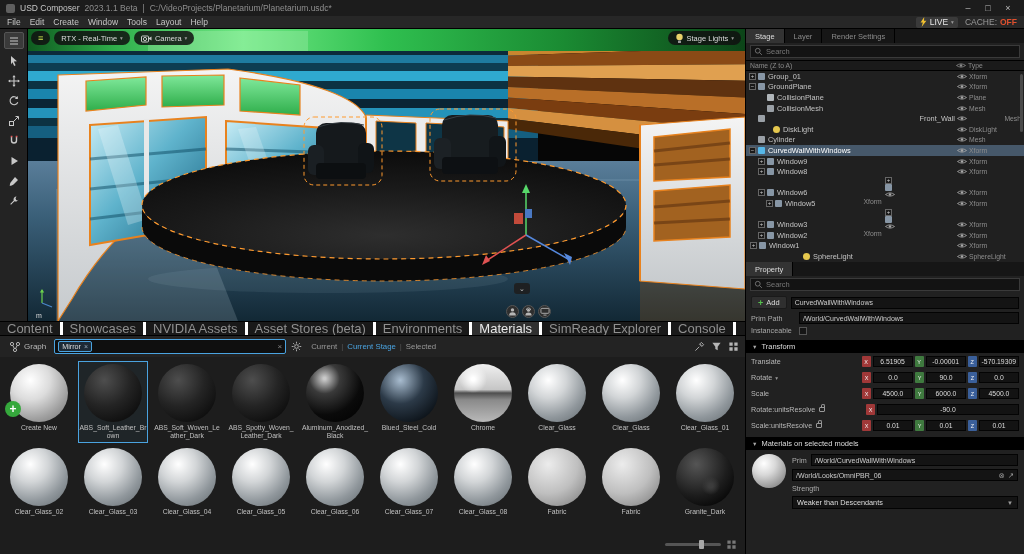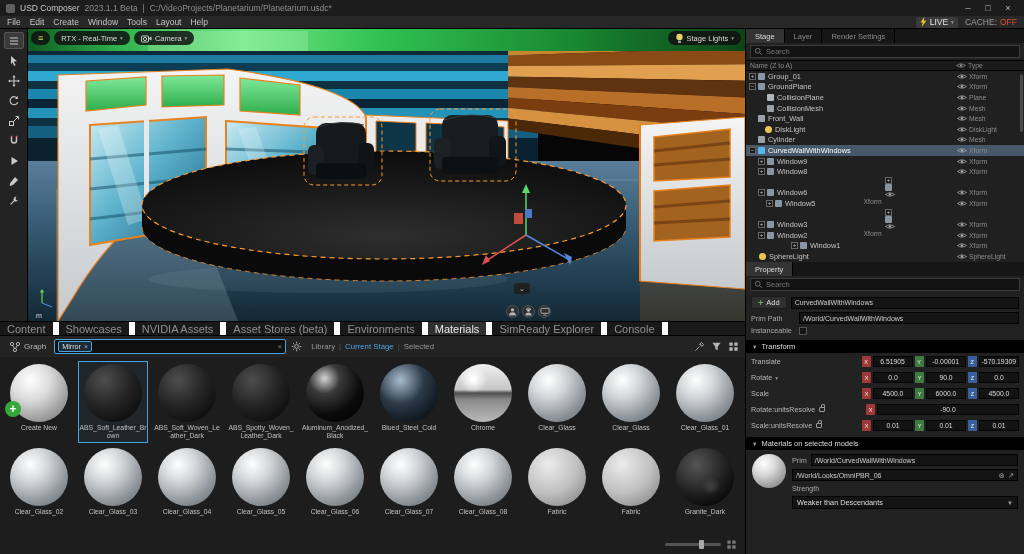--- a/index.html
+++ b/index.html
@@ -17,21 +17,21 @@
 
   
   .menubar{height:13px;background:#272727;display:flex;align-items:center;gap:9px;
     padding:0 7px;font-size:8.5px;color:#c6c6c6;border-bottom:1px solid #000;flex:none}
   .menu-item{cursor:default}
   .mb-right{margin-left:auto;display:flex;align-items:center;gap:7px}
   .live-chip{display:flex;align-items:center;gap:3px;background:#3a3a3a;border-radius:2px;
     height:11px;padding:0 4px;color:#e8e8e8}
   .vcaret{font-size:5.5px;color:#999}
   .cache{display:flex;gap:3px;color:#9a9a9a}
-  .cache-val{color:#e0502e;font-weight:normal}
+  .cache-val{color:#e0502e;font-weight:bold}
 
   .main{flex:1;display:flex;min-height:0}
   .left-col{width:745px;display:flex;flex-direction:column;min-height:0}
 
   
   .vp-row{height:292px;display:flex;flex:none}
   .tools{width:28px;background:#232323;border-right:1px solid #000;display:flex;
     flex-direction:column;align-items:center;padding-top:3px;gap:3px;flex:none}
   .tool-btn{width:20px;height:17px;display:flex;align-items:center;justify-content:center;border-radius:2px}
   .tool-btn.first{background:#3a3a3a;border:1px solid #555}
@@ -47,21 +47,21 @@
   .vp-chevron{position:absolute;left:486px;bottom:27px;width:16px;height:11px;background:rgba(30,30,30,.9);
     border-radius:3px;color:#ccc;font-size:7px;display:flex;align-items:center;justify-content:center;z-index:5}
   .vp-collab{position:absolute;left:478px;bottom:3px;display:flex;gap:3px;z-index:5}
   .collab-btn{width:13px;height:13px;border-radius:50%;background:#2e2e2e;border:1px solid #555;
     display:flex;align-items:center;justify-content:center}
   .vp-axis{position:absolute;left:6px;bottom:12px;z-index:5}
   .vp-unit{position:absolute;left:8px;bottom:2px;font-size:7px;color:#ddd;z-index:5}
 
   
   .btabs{height:14px;background:#191919;display:flex;align-items:stretch;border-top:1px solid #000;flex:none}
-  .btab{padding:0 7px;font-size:11px;color:#909090;display:flex;align-items:center;border-right:6px solid #ffffff}
+  .btab{padding:0 7px;font-size:13px;color:#909090;display:flex;align-items:center;border-right:3px solid #ffffff}
   .btab.active{background:#303030;color:#e9e9e9}
 
   
   .mat-toolbar{height:22px;background:#232323;display:flex;align-items:center;gap:5px;
     padding:0 6px;border-top:1px solid #000;flex:none}
   .graph-btn{display:flex;align-items:center;gap:3px;color:#bbb;font-size:8px;padding:0 3px}
   .msearch{width:232px;height:15px;border:1px solid #4aa3e0;background:#0f0f0f;border-radius:2px;
     display:flex;align-items:center;padding:0 3px;gap:3px}
   .chip{display:flex;align-items:center;gap:3px;border:1px solid #4aa3e0;border-radius:2px;color:#ddd;
     font-size:7.2px;padding:0 3px;height:11px;background:#1c2a36}
@@ -536,21 +536,21 @@
           </span>
           <span class="msearch-clear">×</span>
         </span>
         <span class="icn">
             <svg width="11" height="11" viewBox="0 0 12 12">
               <circle cx="6" cy="6" r="2" fill="none" stroke="#b5b5b5"></circle>
               <path d="M6 0.8v2M6 9.2v2M0.8 6h2M9.2 6h2M2.3 2.3l1.4 1.4M8.3 8.3l1.4 1.4M9.7 2.3L8.3 3.7M3.7 8.3L2.3 9.7" stroke="#b5b5b5"></path>
             </svg>
           </span>
         <span class="mlinks" id="mat-links">
-            <span class="mlink">Library</span>
+            <span class="mlink">Current</span>
             <span class="lsep">|</span>
             <span class="mlink active">Current Stage</span>
             <span class="lsep">|</span>
             <span class="mlink">Selected</span>
           </span>
         <span class="tbar-right">
           <span class="icn">
               <svg width="11" height="11" viewBox="0 0 12 12">
                 <path d="M1.5 10.5l4.2-4.2M7 3.5L8.5 5M8 1.5l2.5 2.5-2 2L6 3.5z" stroke="#b5b5b5" fill="none"></path>
               </svg>
@@ -778,33 +778,33 @@
             <span class="ticon t-mesh"></span>
             <span class="tname">CollisionMesh</span>
             <span class="eyewrap">
               <svg width="10" height="7" viewBox="0 0 10 7">
                 <path d="M0.5 3.5Q5 0.2 9.5 3.5 5 6.8 0.5 3.5Z" fill="none" stroke="#a8a8a8" stroke-width="0.8"></path>
                 <circle cx="5" cy="3.5" r="1.2" fill="#a8a8a8"></circle>
               </svg>
             </span>
             <span class="ttype">Mesh</span>
           </div>
-          <div class="trow" style="padding-left: 3px;">
+          <div class="trow" style="padding-left: 3px; text-align: right;">
             <span class="exp noexp"></span>
             <span class="ticon t-mesh"></span>
             <span class="tname">Front_Wall</span>
             <span class="eyewrap">
               <svg width="10" height="7" viewBox="0 0 10 7">
                 <path d="M0.5 3.5Q5 0.2 9.5 3.5 5 6.8 0.5 3.5Z" fill="none" stroke="#a8a8a8" stroke-width="0.8"></path>
                 <circle cx="5" cy="3.5" r="1.2" fill="#a8a8a8"></circle>
               </svg>
             </span>
             <span class="ttype">Mesh</span>
           </div>
-          <div class="trow" style="padding-left: 10px;">
+          <div class="trow" style="padding-left: 18px;">
             <span class="exp noexp"></span>
             <span class="ticon t-light"></span>
             <span class="tname">DiskLight</span>
             <span class="eyewrap">
               <svg width="10" height="7" viewBox="0 0 10 7">
                 <path d="M0.5 3.5Q5 0.2 9.5 3.5 5 6.8 0.5 3.5Z" fill="none" stroke="#a8a8a8" stroke-width="0.8"></path>
                 <circle cx="5" cy="3.5" r="1.2" fill="#a8a8a8"></circle>
               </svg>
             </span>
             <span class="ttype">DiskLight</span>
@@ -922,33 +922,33 @@
             <span class="ticon t-xform"></span>
             <span class="tname">Window2</span>
             <span class="eyewrap">
               <svg width="10" height="7" viewBox="0 0 10 7">
                 <path d="M0.5 3.5Q5 0.2 9.5 3.5 5 6.8 0.5 3.5Z" fill="none" stroke="#a8a8a8" stroke-width="0.8"></path>
                 <circle cx="5" cy="3.5" r="1.2" fill="#a8a8a8"></circle>
               </svg>
             </span>
             <span class="ttype">Xform</span>
           </div>
-          <div class="trow" style="padding-left: 4px; margin-left: 41px;">
+          <div class="trow" style="padding-left: 4px;">
             <span class="exp">+</span>
             <span class="ticon t-xform"></span>
             <span class="tname">Window1</span>
             <span class="eyewrap">
               <svg width="10" height="7" viewBox="0 0 10 7">
                 <path d="M0.5 3.5Q5 0.2 9.5 3.5 5 6.8 0.5 3.5Z" fill="none" stroke="#a8a8a8" stroke-width="0.8"></path>
                 <circle cx="5" cy="3.5" r="1.2" fill="#a8a8a8"></circle>
               </svg>
             </span>
             <span class="ttype">Xform</span>
           </div>
-          <div class="trow" style="padding-left: 4px;">
+          <div class="trow" style="padding-left: 12px; margin-left: 36px;">
             <span class="exp noexp"></span>
             <span class="ticon t-light"></span>
             <span class="tname">SphereLight</span>
             <span class="eyewrap">
               <svg width="10" height="7" viewBox="0 0 10 7">
                 <path d="M0.5 3.5Q5 0.2 9.5 3.5 5 6.8 0.5 3.5Z" fill="none" stroke="#a8a8a8" stroke-width="0.8"></path>
                 <circle cx="5" cy="3.5" r="1.2" fill="#a8a8a8"></circle>
               </svg>
             </span>
             <span class="ttype">SphereLight</span>

